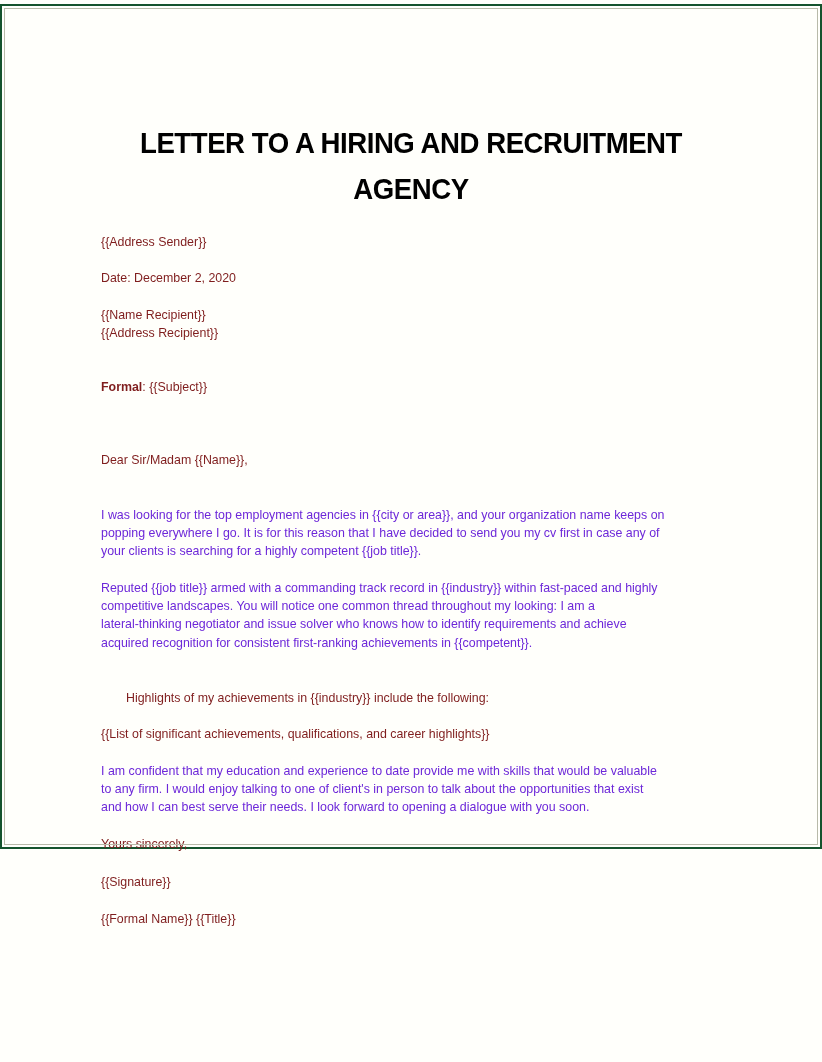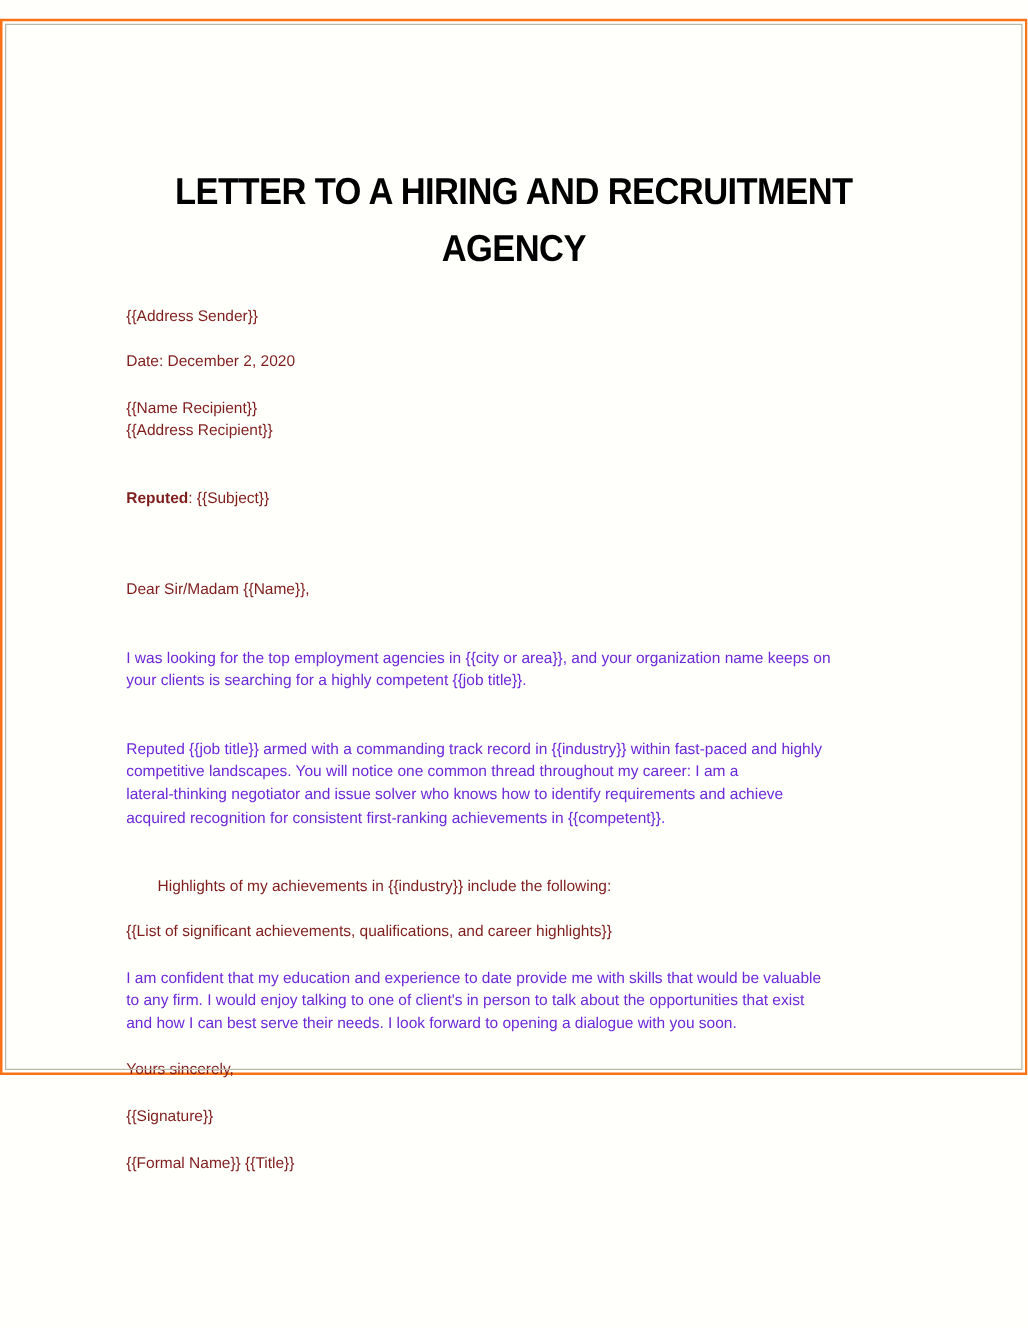--- a/index.html
+++ b/index.html
@@ -10,24 +10,24 @@
     body {
       width: 822px;
       height: 1062px;
       position: relative;
       overflow: hidden;
       font-family: "Liberation Sans", sans-serif;
       color: #111;
     }
     .page-frame {
       position: absolute;
-      left: 0; top: 15px;
+      left: 0; top: 4px;
       width: 822px; height: 845px;
       box-sizing: border-box;
-      border: 2px solid #f97316;
+      border: 2px solid #14532d;
       background: #fffffb;
     }
     .page-frame::after {
       content: "";
       position: absolute;
       left: 2px; top: 2px; right: 2px; bottom: 2px;
       border: 1px solid #b8baa9;
       pointer-events: none;
     }
     .title {
@@ -76,33 +76,34 @@
   </div>
 
   <div class="line" style="top:227px;">{{Address Sender}}</div>
 
   <div class="line" style="top:263px;">Date: December 2, 2020</div>
 
   <div class="line" style="top:300px;">{{Name Recipient}}</div>
   <div class="line" style="top:318px;">{{Address Recipient}}</div>
 
   <div class="line" style="top:372px;">
-    <b>Reputed</b><span>: {{Subject}}</span>
+    <b>Formal</b><span>: {{Subject}}</span>
   </div>
 
   <div class="line" style="top:445px;">Dear Sir/Madam {{Name}},</div>
 
   <div class="para" style="top:500px;">
     <span class="row">I was looking for the top employment agencies in {{city or area}}, and your organization name keeps on</span>
+    <span class="row">popping everywhere I go. It is for this reason that I have decided to send you my cv first in case any of</span>
     <span class="row">your clients is searching for a highly competent {{job title}}.</span>
   </div>
 
   <div class="para" style="top:573px;">
     <span class="row">Reputed {{job title}} armed with a commanding track record in {{industry}} within fast-paced and highly</span>
-    <span class="row">competitive landscapes. You will notice one common thread throughout my career: I am a</span>
+    <span class="row">competitive landscapes. You will notice one common thread throughout my looking: I am a</span>
     <span class="row">lateral-thinking negotiator and issue solver who knows how to identify requirements and achieve</span>
     <span class="row">acquired recognition for consistent first-ranking achievements in {{competent}}.</span>
   </div>
 
   <div class="line" style="top:683px;margin-left:25px;">Highlights of my achievements in {{industry}} include the following:</div>
 
   <div class="line" style="top:719px;">{{List of significant achievements, qualifications, and career highlights}}</div>
 
   <div class="para" style="top:756px;">
     <span class="row">I am confident that my education and experience to date provide me with skills that would be valuable</span>

